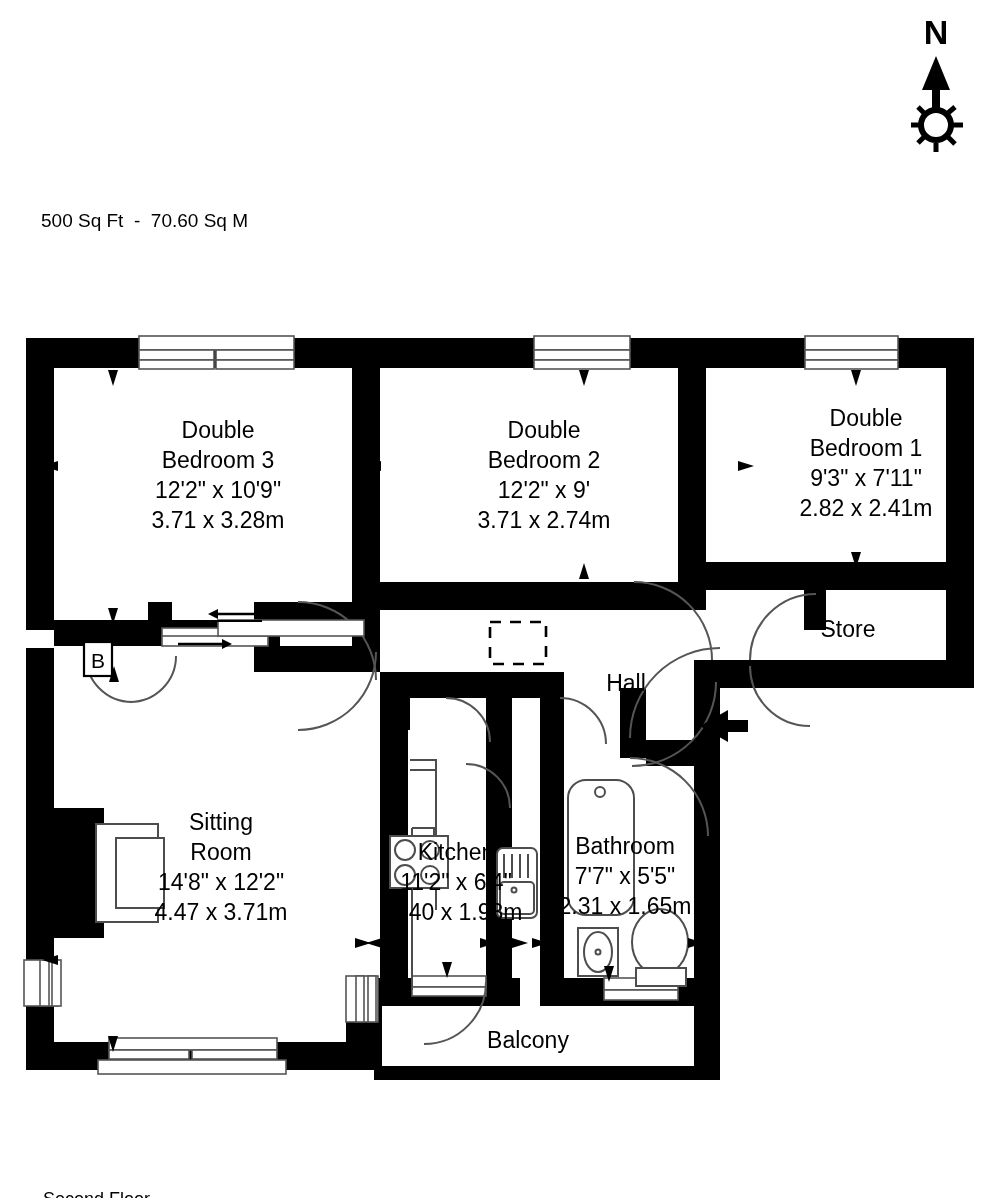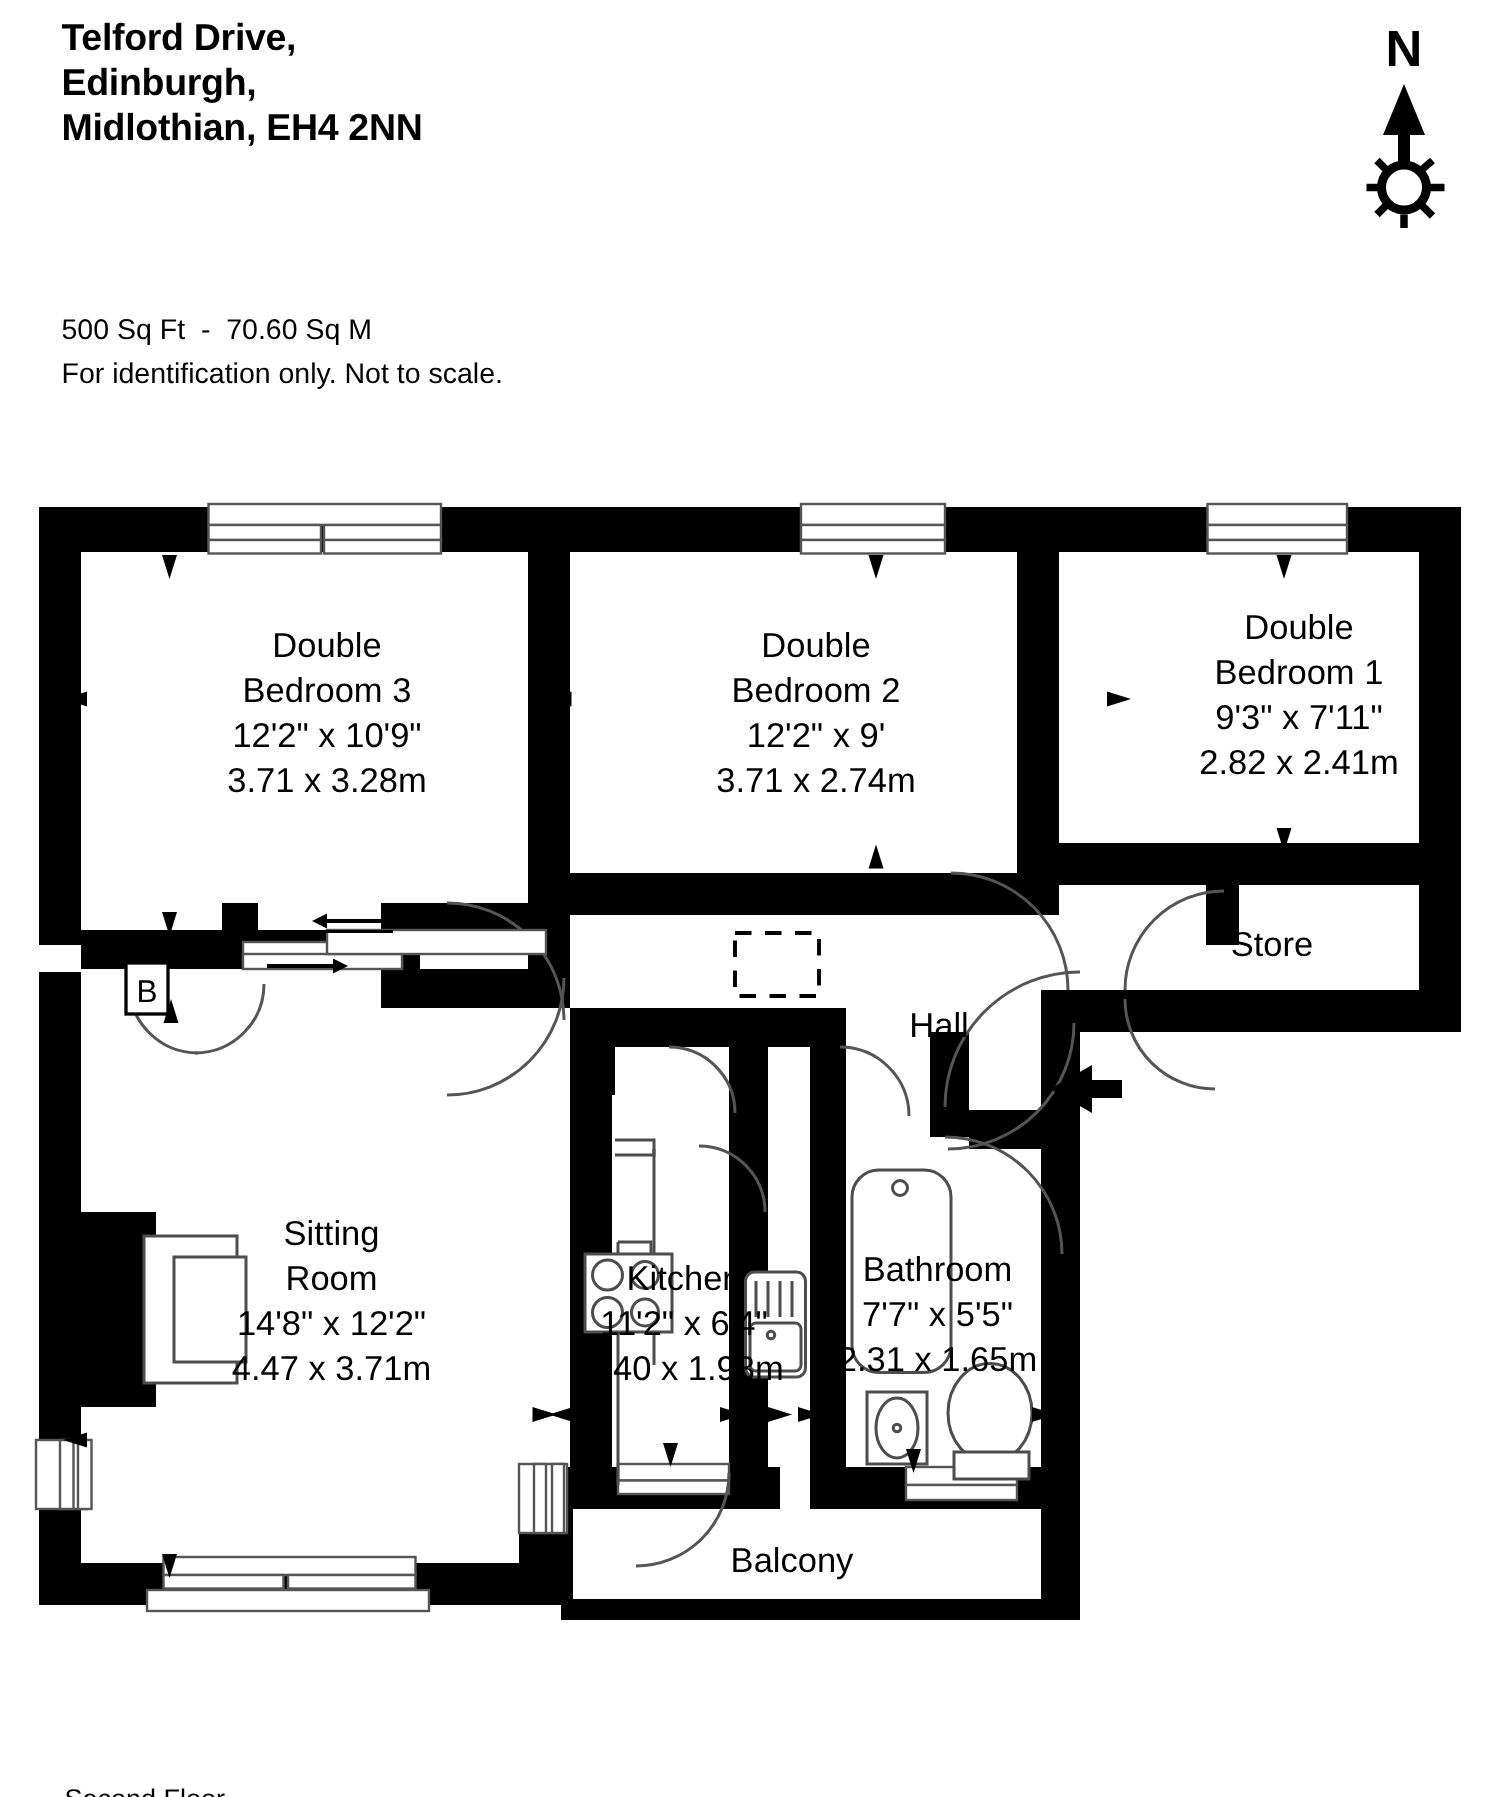--- a/index.html
+++ b/index.html
@@ -164,30 +164,24 @@
     fill: none;
     stroke: #000000;
     stroke-width: 2;
   }
 </style>
 </head>
 <body>
 
 <div id="page">
 
-  <div class="header-block">
-    <div class="title-line">Telford Drive,</div>
-    <div class="title-line">Edinburgh,</div>
-    <div class="title-line">Midlothian, EH4 2NN</div>
-  </div>
 
 
   <div class="info-block">
     <div class="info-line">500 Sq Ft  -  70.60 Sq M</div>
-    <div class="info-line">For identification only. Not to scale.</div>
   </div>
 
   <div class="compass">
     <svg width="92" height="140" viewBox="0 0 92 140">
       <text x="46" y="32" font-family="Liberation Sans, sans-serif" font-size="34" font-weight="bold" text-anchor="middle" fill="#000">N</text>
       <polygon points="46,44 60,78 50,78 50,100 42,100 42,78 32,78" fill="#000"></polygon>
       <circle cx="46" cy="113" r="15" fill="none" stroke="#000" stroke-width="6"></circle>
       <g stroke="#000" stroke-width="5" stroke-linecap="butt">
         <line x1="46" y1="88" x2="46" y2="95"></line>
         <line x1="46" y1="131" x2="46" y2="145"></line>

